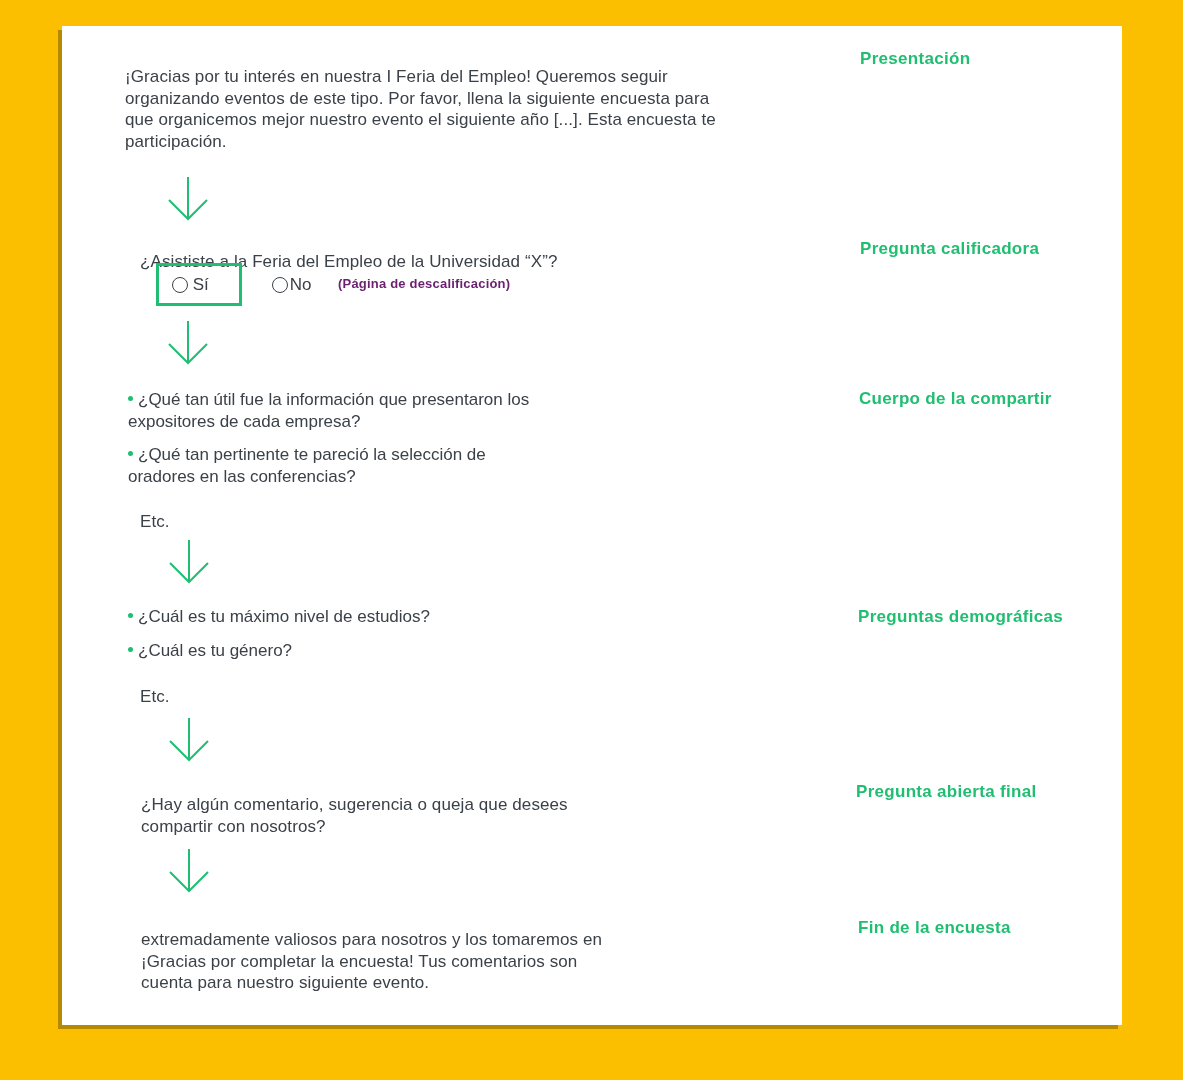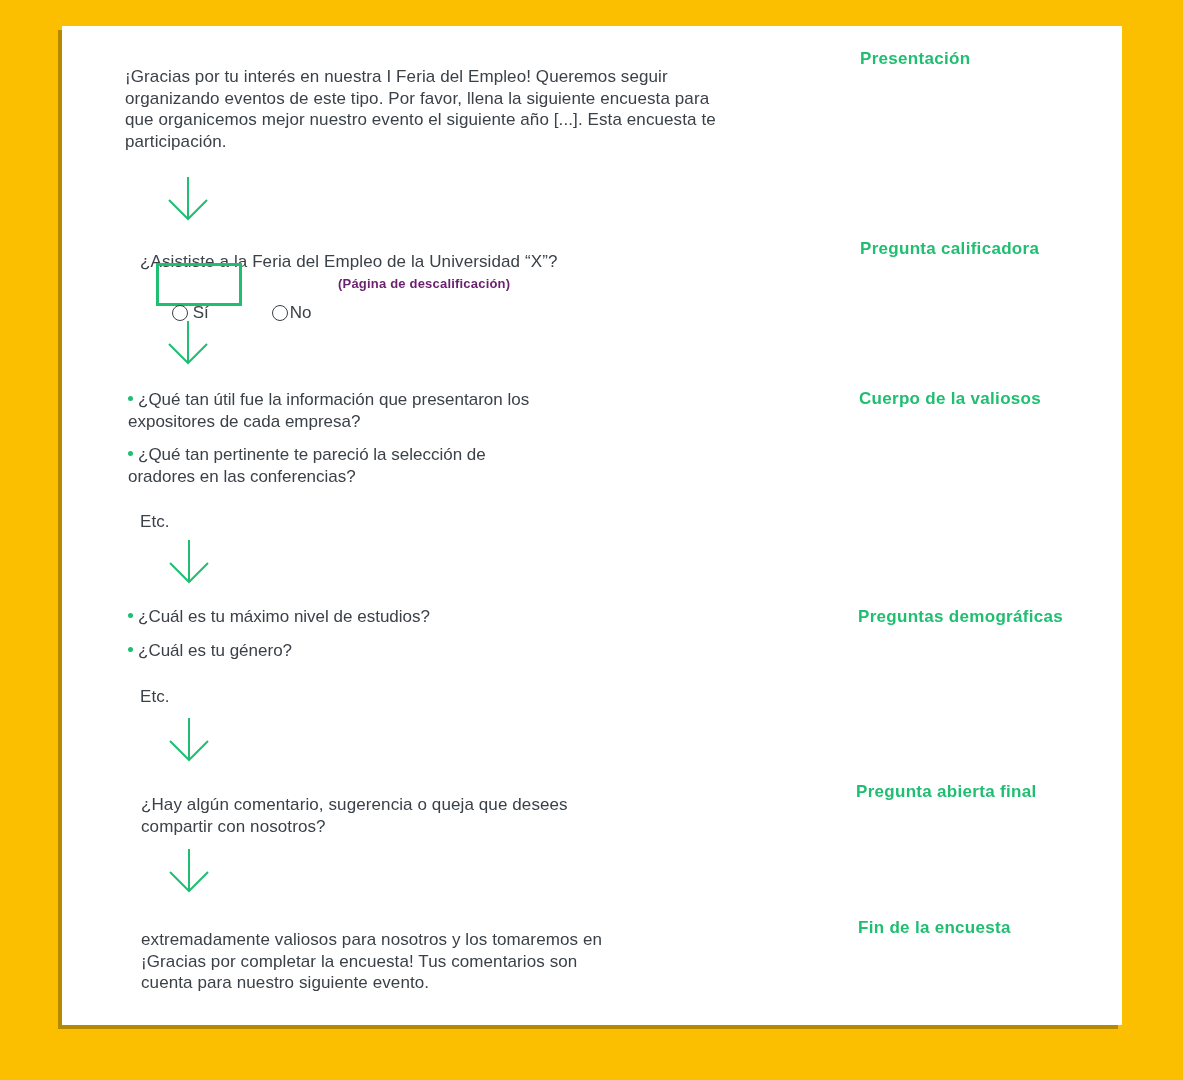--- a/index.html
+++ b/index.html
@@ -85,21 +85,20 @@
       border-radius: 50%;
       vertical-align: middle;
       position: relative;
       top: -1px;
     }
     .option {
       position: absolute;
       color: #3b4148;
       font-size: 17px;
       line-height: 21px;
-      margin-top: 28px;
     }
     .disq {
       position: absolute;
       left: 338px;
       top: 276px;
       color: #6b1f6f;
       font-size: 13px;
       font-weight: bold;
       letter-spacing: 0.2px;
     }
@@ -144,21 +143,21 @@
 
 <div class="bullet-line" style="left:128px; top:389px;">
   <div><span class="dot"></span><span>¿Qué tan útil fue la información que presentaron los</span></div>
   <div>expositores de cada empresa?</div>
 </div>
 <div class="bullet-line" style="left:128px; top:444px;">
   <div><span class="dot"></span><span>¿Qué tan pertinente te pareció la selección de</span></div>
   <div>oradores en las conferencias?</div>
 </div>
 <div class="body-text" style="left:128px; top:499px;">Etc.</div>
-<div class="label" style="left:859px; top:389px;">Cuerpo de la valiosos</div>
+<div class="label" style="left:859px; top:389px;">Cuerpo de la compartir</div>
 
 <svg class="arrow" style="left:167px; top:539px;" viewBox="0 0 44 46">
   <line x1="22" y1="1" x2="22" y2="43" stroke="#1fbe70" stroke-width="2"></line>
   <polyline points="3,24 22,43 41,24" fill="none" stroke="#1fbe70" stroke-width="2"></polyline>
 </svg>
 
 <div class="bullet-line" style="left:128px; top:606px;">
   <span class="dot"></span><span>¿Cuál es tu máximo nivel de estudios?</span>
 </div>
 <div class="bullet-line" style="left:128px; top:640px;">

